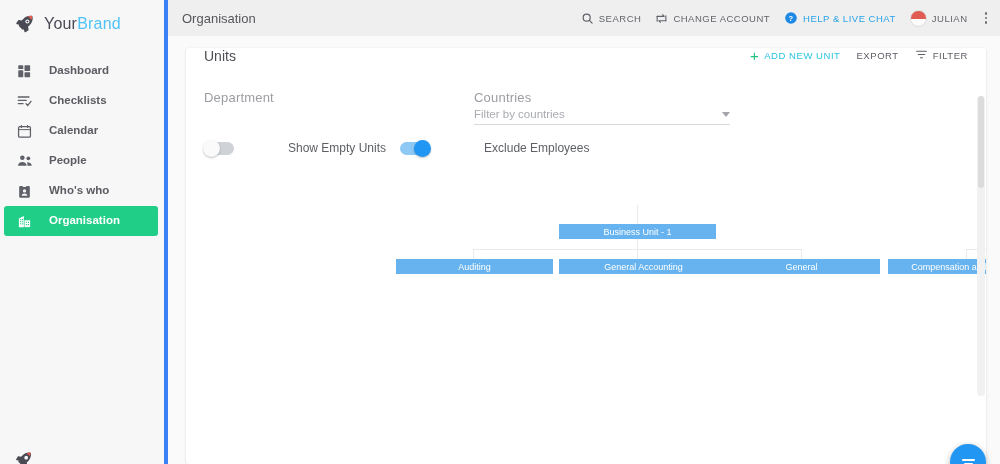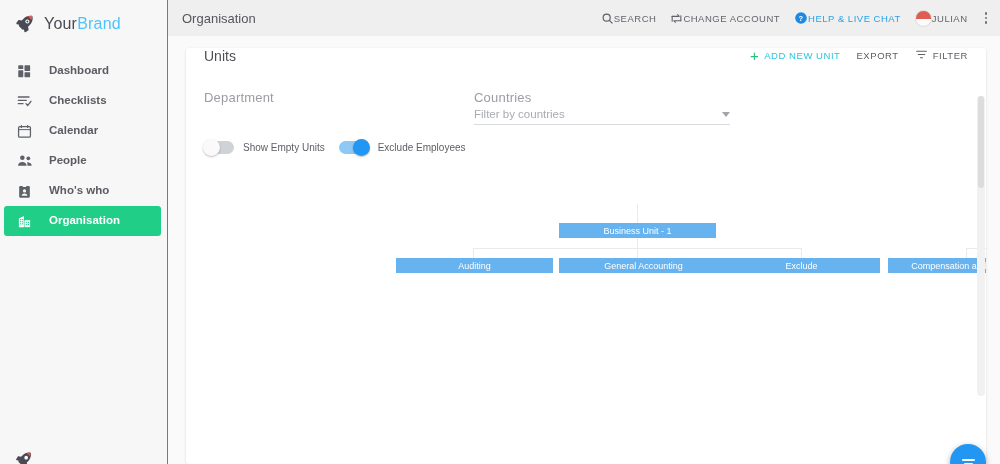--- a/index.html
+++ b/index.html
@@ -9,21 +9,21 @@
     font-family: "Liberation Sans", sans-serif;
     background: #ffffff;
   }
 
   .app { position: relative; width: 1000px; height: 464px; display: flex; background:#fafafa; }
 
   
   .sidebar {
     width: 168px; height: 464px;
     background: #f7f7f7;
-    border-right: 1px solid #3b82f6;
+    border-right: 4px solid #3b82f6;
     position: relative;
     flex: 0 0 168px;
   }
   .brand {
     height: 48px;
     display: flex; align-items: center;
     padding-left: 14px;
     gap: 8px;
   }
   .rocket-icon { width: 22px; height: 22px; display:block; }
@@ -70,21 +70,21 @@
   .topbar {
     height: 36px;
     background: #efefef;
     display: flex; align-items: center;
     padding: 0 10px 0 14px;
     flex: 0 0 36px;
   }
   .page-title { font-size: 13px; color: #55565c; }
   .topbar-right { margin-left: auto; display: flex; align-items: center; gap: 14px; }
   .tb-item {
-    display: flex; align-items: center; 
+    display: flex; align-items: center; gap: 5px;
     font-size: 9.5px; letter-spacing: .5px;
     color: #63656b;
     cursor: pointer;
     text-transform: uppercase;
   }
   .tb-item.help { color: #29a3e8; }
   .tb-item svg { display:block; }
   .avatar {
     width: 17px; height: 17px; border-radius: 50%;
     background: linear-gradient(#e05c52 0 52%, #fbfbfb 52% 100%);
@@ -145,21 +145,21 @@
   .switch { width: 30px; height: 13px; border-radius: 7px; position: relative; flex: 0 0 30px; }
   .switch.off { background: #cfd2d6; }
   .switch.on  { background: #8ec8f5; }
   .switch .knob {
     position: absolute; top: -2px;
     width: 17px; height: 17px; border-radius: 50%;
     box-shadow: 0 1px 2px rgba(0,0,0,.25);
   }
   .switch.off .knob { left: -1px; background: #fafafa; }
   .switch.on  .knob { right: -1px; background: #2196f3; }
-  .toggle-label { font-size: 10px; color: #5d5f65; }
+  .toggle-label { font-size: 12px; color: #5d5f65; margin-left: 45px; }
 
   
   .chart { position: relative; height: 230px; margin-top: 20px; }
   .node {
     position: absolute;
     height: 15px;
     background: #66b3ef;
     color: #ffffff;
     font-size: 9px;
     display: flex; align-items: center; justify-content: center;
@@ -448,21 +448,21 @@
           <div class="conn v" style="left:451px; top:30px; height:19px;"></div>
 
           <div class="conn v" style="left:780px; top:74px; height:10px;"></div>
 
           <div class="conn h" style="left:780px; top:74px; width:164px;"></div>
 
           <div class="node" style="left:373px; top:49px; width:157px;">Business Unit - 1</div>
 
           <div class="node" style="left:210px; top:84px; width:157px;">Auditing</div>
           <div class="node" style="left:373px; top:84px; width:169px;">General Accounting</div>
-          <div class="node" style="left:537px; top:84px; width:157px;">Exclude</div>
+          <div class="node" style="left:537px; top:84px; width:157px;">General</div>
           <div class="node" style="left:702px; top:84px; width:157px;">Compensation and Benefits</div>
 
         </div>
 
         <div class="vscroll">
           <div class="thumb"></div>
         </div>
 
       </div>
 

